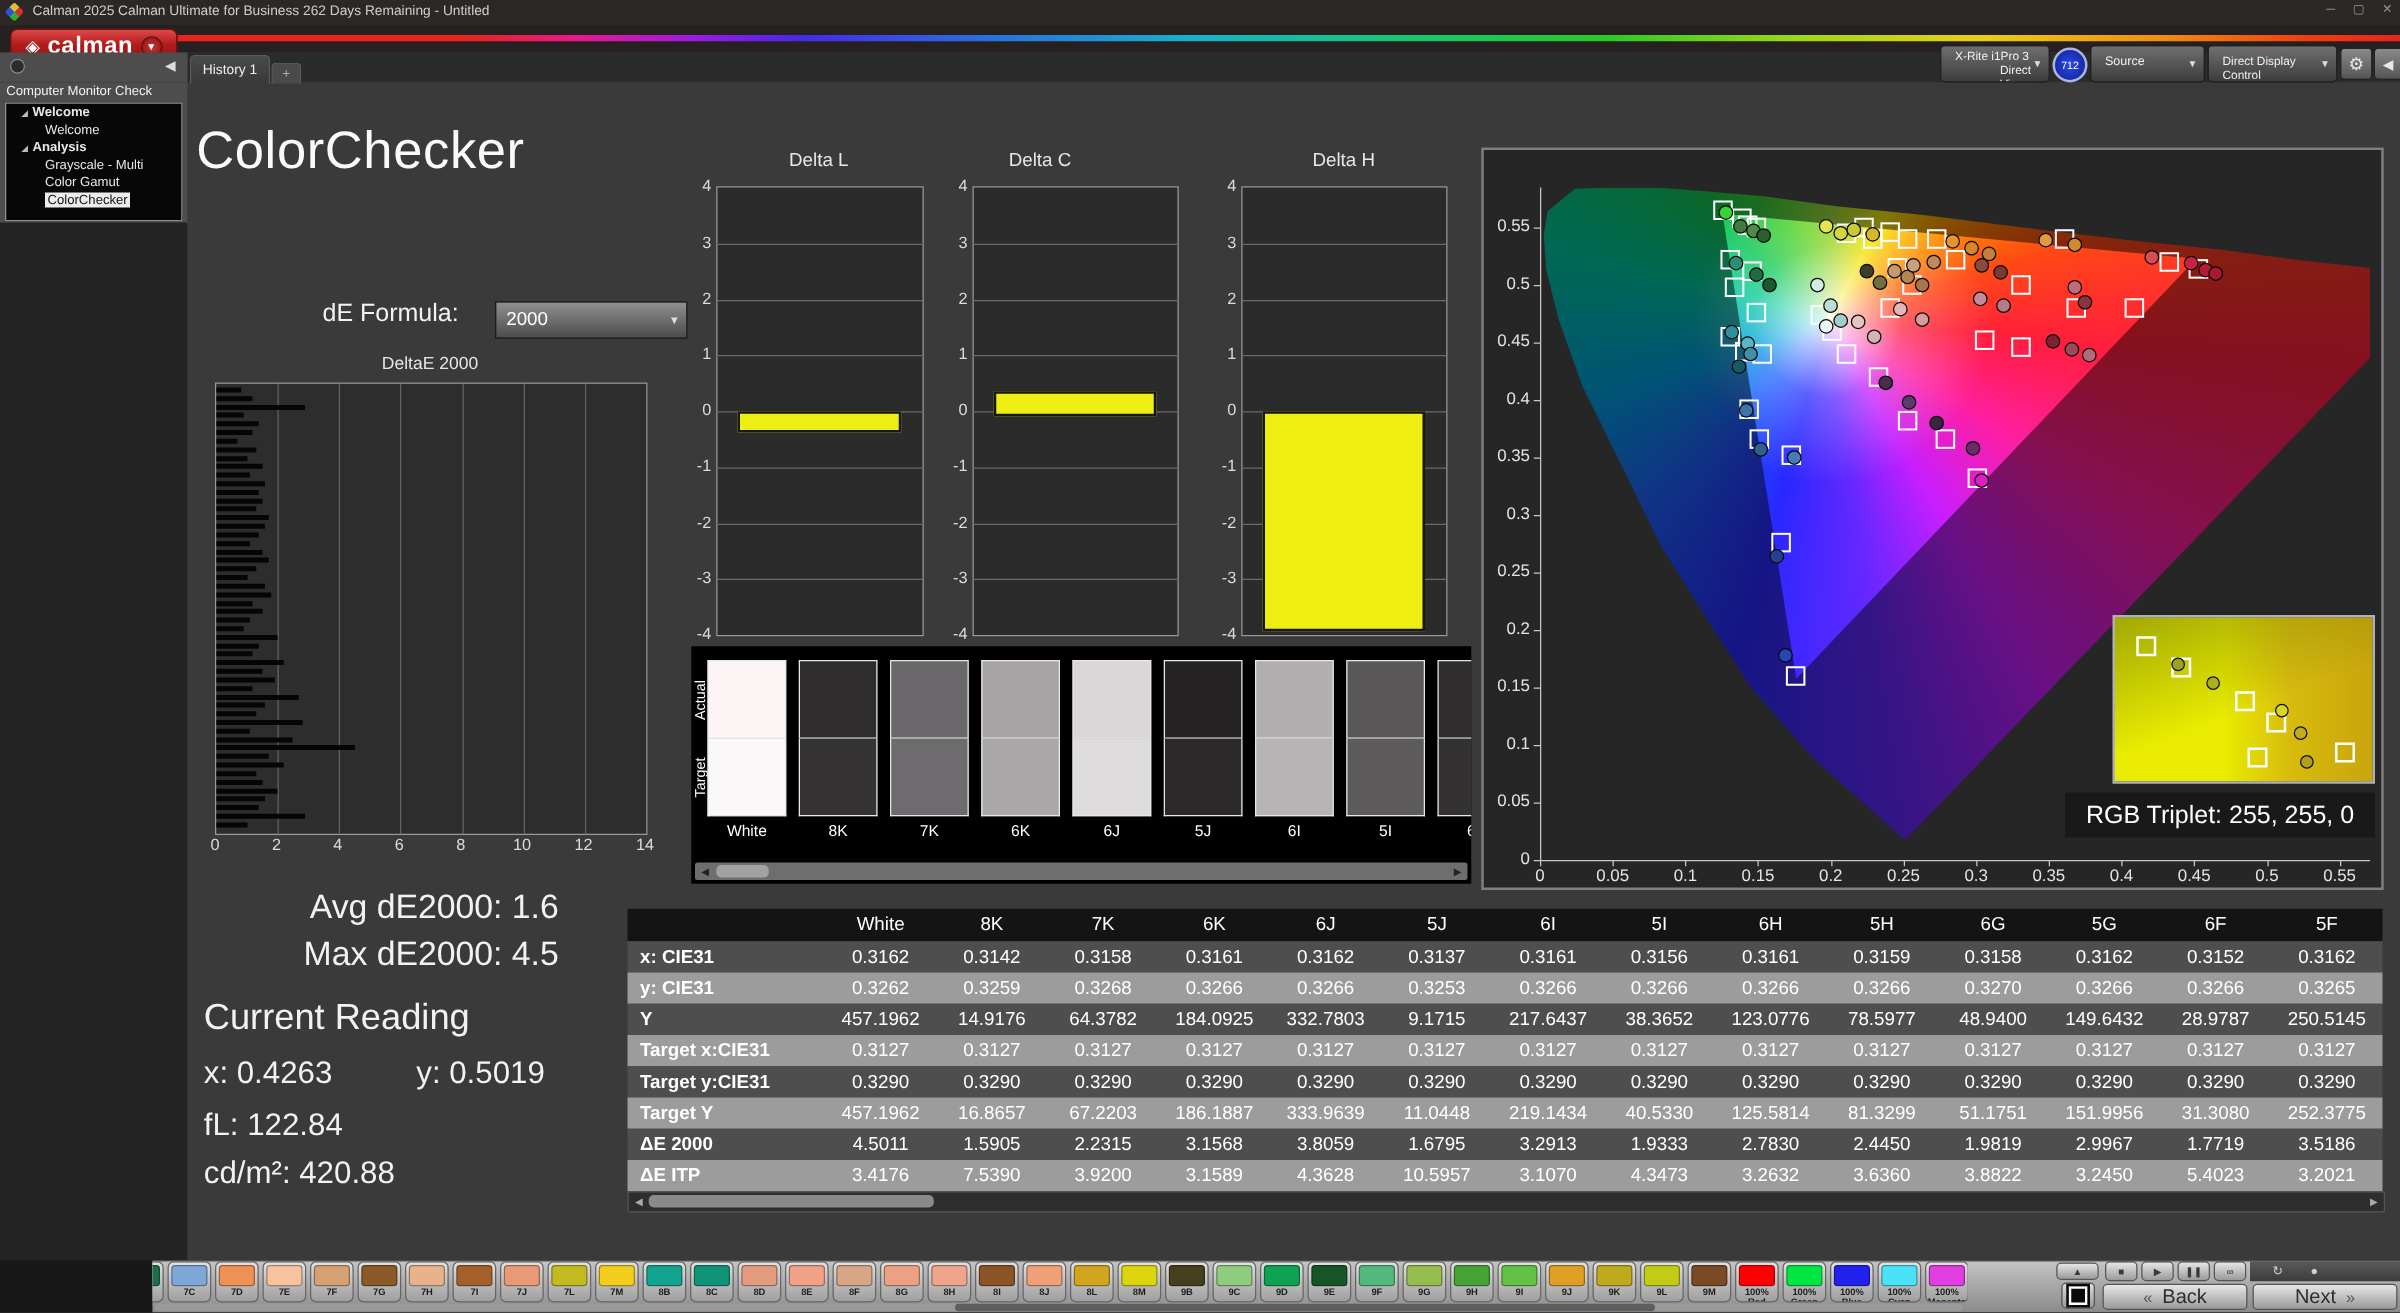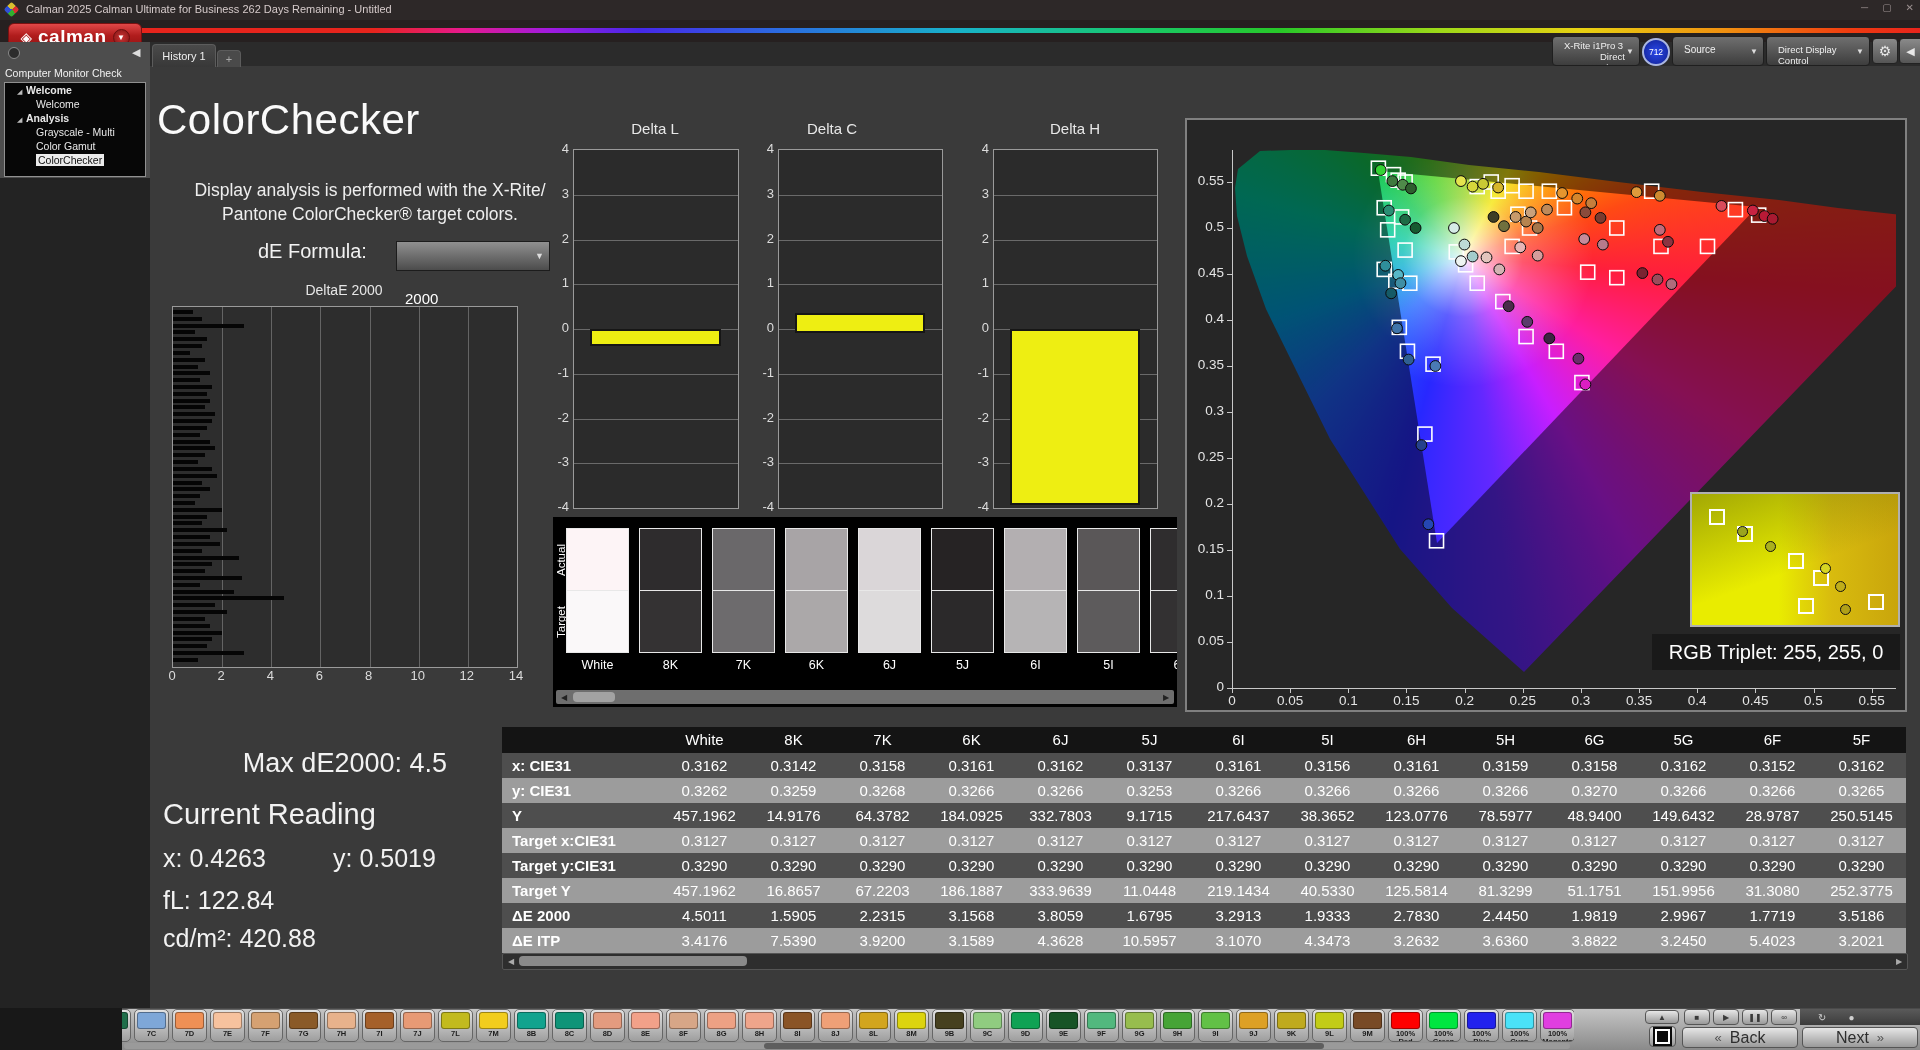--- a/index.html
+++ b/index.html
@@ -59,21 +59,21 @@
     display:flex;align-items:center;justify-content:center;}
   .gear{left:1872px;top:38px;width:24px;height:24px;font-size:14px;}
   .collapse2{left:1899px;top:38px;width:21px;height:24px;font-size:11px;border-radius:4px 0 0 4px;}
 
   
   .main-title{left:157px;top:96px;font-size:42px;font-weight:300;color:#fafafa;letter-spacing:0.5px;}
   .desc{left:160px;top:178px;width:420px;color:#eee;font-size:17.5px;line-height:24px;text-align:center;}
   .formula-label{left:258px;top:240px;font-size:20px;color:#f2f2f2;}
   .dropdown{left:396px;top:241px;width:152px;height:28px;background:linear-gradient(#909090,#4c4c4c);
     border:1px solid #1c1c1c;color:#fff;font-size:15px;}
-  .dropdown .val{position:absolute;left:8px;top:5px;margin-top:43px;}
+  .dropdown .val{position:absolute;left:8px;top:5px;}
   .dropdown .warrow{font-size:9px;}
 
   
   .de-title{left:172px;top:282px;width:344px;text-align:center;color:#e6e6e6;font-size:14px;}
   .de-plot{left:172px;top:306px;width:344px;height:360px;background:#2d2d2d;border:1px solid #9a9a9a;overflow:hidden;}
   .vline{position:absolute;top:0;bottom:0;width:1px;background:#646464;}
   .de-bar{position:absolute;left:0;height:4px;background:#050505;}
   .de-xticks{left:172px;top:668px;width:346px;height:16px;color:#dcdcdc;font-size:13px;}
   .de-xticks span{position:absolute;width:30px;text-align:center;}
 
@@ -230,24 +230,20 @@
     <span class="warrow">▼</span>
   </div>
   <div class="abs sqbtn gear">
       <span>⚙</span>
     </div>
   <div class="abs sqbtn collapse2">
       <span>◀</span>
     </div>
 
   <div class="abs main-title">ColorChecker</div>
-  <div class="abs desc">
-    <div>Display analysis is performed with the X-Rite/</div>
-    <div>Pantone ColorChecker® target colors.</div>
-  </div>
   <div class="abs formula-label">dE Formula:</div>
   <div class="abs dropdown">
     <span class="val">2000</span>
     <span class="warrow">▼</span>
   </div>
 
   <div class="abs de-title">DeltaE 2000</div>
   <div class="abs de-plot" id="dePlot">
       <div class="vline" style="left: 49.1429px;"></div>
       <div class="vline" style="left: 98.2857px;"></div>
@@ -436,20 +432,21 @@
           <div class="sw-lab">6H</div>
         </div>
       </div>
     <div class="hscroll" style="position:absolute;left:3px;top:173px;width:618px;height:14px;">
       <span class="hs-arrow" style="left:2px;">◀</span>
       <div class="hs-thumb" style="left:17px;top:2px;width:42px;height:10px;"></div>
       <span class="hs-arrow" style="right:2px;">▶</span>
     </div>
   </div>
 
+  <div class="abs stat r avg">Avg dE2000: 1.6</div>
   <div class="abs stat r max">Max dE2000: 4.5</div>
   <div class="abs stat cur">Current Reading</div>
   <div class="abs stat xy">
     <span>x: 0.4263</span>
     <span class="yv">y: 0.5019</span>
   </div>
   <div class="abs stat fl">fL: 122.84</div>
   <div class="abs stat cd">cd/m²: 420.88</div>
 
   <div class="abs tbl" id="dataTable">

